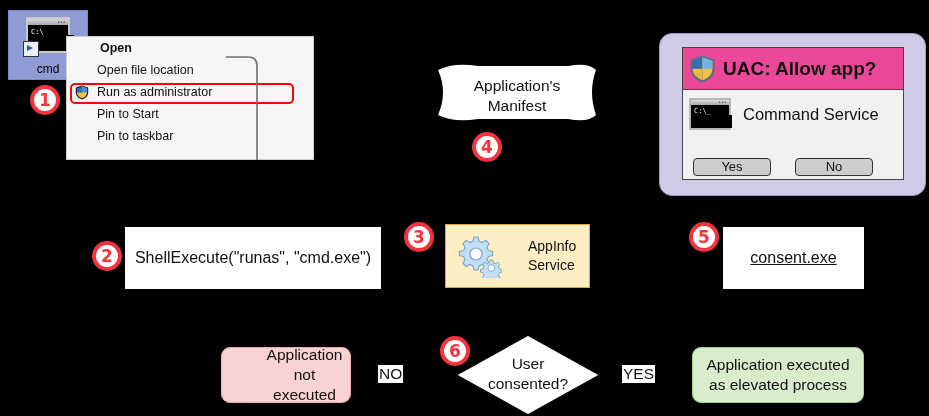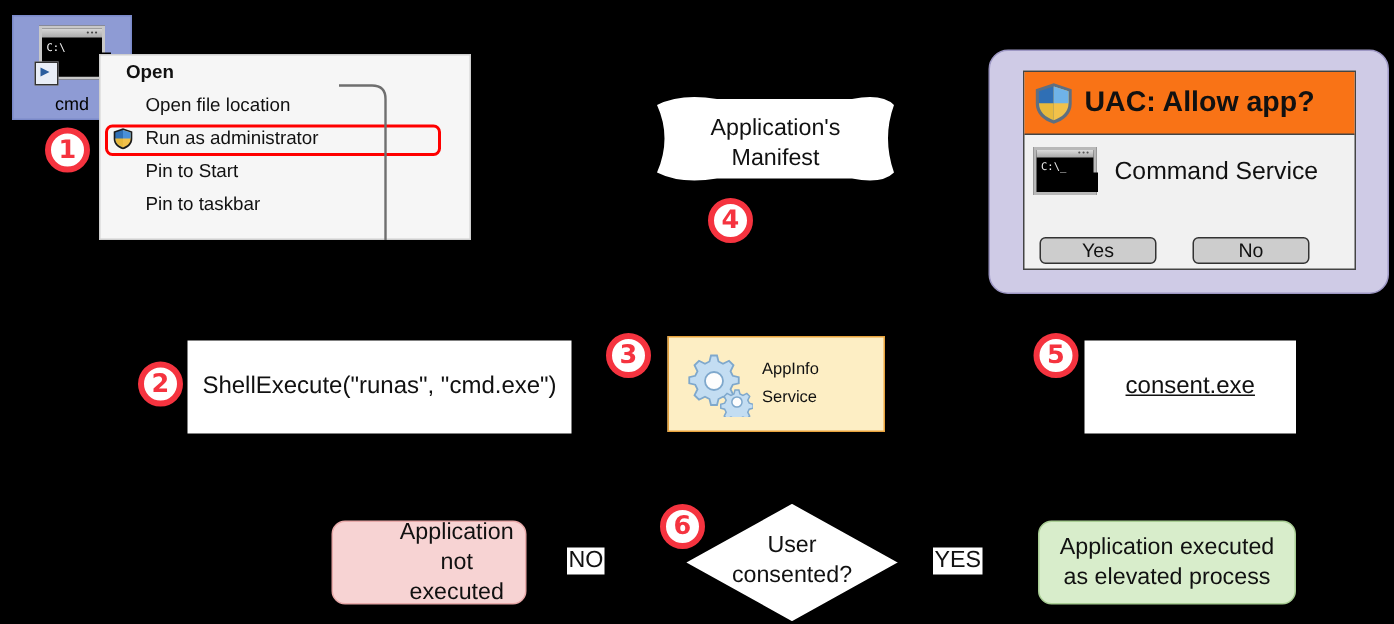--- a/index.html
+++ b/index.html
@@ -27,39 +27,39 @@
                       border-left:6px solid #2a5d9e;border-top:3px solid transparent;
                       border-bottom:3px solid transparent;}
   #cmd-label{position:absolute;left:0;right:0;bottom:3px;text-align:center;
              color:#000;font-size:12px;}
 
   
   #context-menu{left:66px;top:36px;width:246px;height:122px;background:#f6f6f6;
                 border:1px solid #cfcfcf;}
   .menu-item{height:22px;line-height:22px;padding-left:30px;font-size:12.5px;
              color:#111;position:relative;white-space:nowrap;}
-  .menu-item.bold{font-weight:bold;padding-left:17px;}
+  .menu-item.bold{font-weight:bold;padding-left:33px;}
   #menu-highlight{position:absolute;left:3px;top:46px;width:224px;height:21px;
                   border:2.5px solid #ff0000;border-radius:5px;box-sizing:border-box;}
   .shield-sm{position:absolute;left:8px;top:4px;width:14px;height:15px;}
   #menu-connector{position:absolute;left:226px;top:56px;width:32px;height:104px;}
 
   
   .badge{width:30px;height:30px;border-radius:50%;background:#fff;
          border:4px solid #f5333f;box-sizing:border-box;color:#f5333f;
          font-size:17px;font-weight:bold;text-align:center;line-height:22px;
          font-family:"DejaVu Sans",sans-serif;}
 
   
   .plainbox{background:#ffffff;color:#111;display:flex;align-items:center;
             justify-content:center;font-size:16px;text-align:center;}
   #appinfo-box{left:445px;top:224px;width:145px;height:64px;background:#fdeec4;
                border:1px solid #e8a33d;display:flex;align-items:center;gap:6px;
                padding-left:8px;box-sizing:border-box;}
-  #appinfo-label{font-size:11px;color:#111;line-height:19px;}
+  #appinfo-label{font-size:14px;color:#111;line-height:19px;margin-left:20px;}
   .rbox{border-radius:9px;display:flex;align-items:center;justify-content:center;
         text-align:center;font-size:15.5px;line-height:20px;color:#111;
         box-sizing:border-box;}
   #app-not-exec{left:221px;top:347px;width:130px;height:56px;background:#f7d3d3;
                 border:1.5px solid #e8a9a9;padding-left:37px;}
   #app-elevated{left:692px;top:347px;width:172px;height:56px;background:#d8edcb;
                 border:1.5px solid #a8cd93;}
 
   
   #manifest-shape{left:438px;top:62px;width:158px;height:61px;}
@@ -70,21 +70,21 @@
   #decision-diamond{left:455px;top:334px;width:146px;height:82px;}
   #decision-label{position:absolute;left:0;right:0;top:20px;text-align:center;
                   font-size:15.5px;color:#111;line-height:20px;}
   .edgelabel{background:#fff;color:#111;font-size:15.5px;padding:0 1px;}
 
   
   #uac-dialog{left:659px;top:33px;width:267px;height:163px;background:#cfcbe6;
               border:1px solid #9d97c4;border-radius:13px;box-sizing:border-box;}
   #uac-inner{position:absolute;left:22px;top:13px;width:222px;height:133px;
              background:#f1f1f1;border:1px solid #444;box-sizing:border-box;}
-  #uac-titlebar{position:absolute;left:0;top:0;right:0;height:42px;background:#f97316;
+  #uac-titlebar{position:absolute;left:0;top:0;right:0;height:42px;background:#ec4899;
                 border-bottom:1px solid #444;display:flex;align-items:center;
                 padding-left:6px;box-sizing:border-box;gap:7px;}
   #uac-title-text{font-size:19px;font-weight:bold;color:#111;}
   #uac-app-row{position:absolute;left:6px;top:50px;display:flex;align-items:center;gap:12px;}
   #uac-app-name{font-size:16.5px;color:#111;}
   #uac-buttons{position:absolute;left:10px;top:110px;display:flex;gap:24px;}
   .uacbtn{width:78px;height:18px;background:#cdcdcd;border:1.5px solid #333;
           border-radius:4px;font-size:13px;color:#111;text-align:center;
           line-height:15px;box-sizing:border-box;}
   .console-ico{width:42px;height:32px;background:#000;border:2px solid #b8b8b8;

